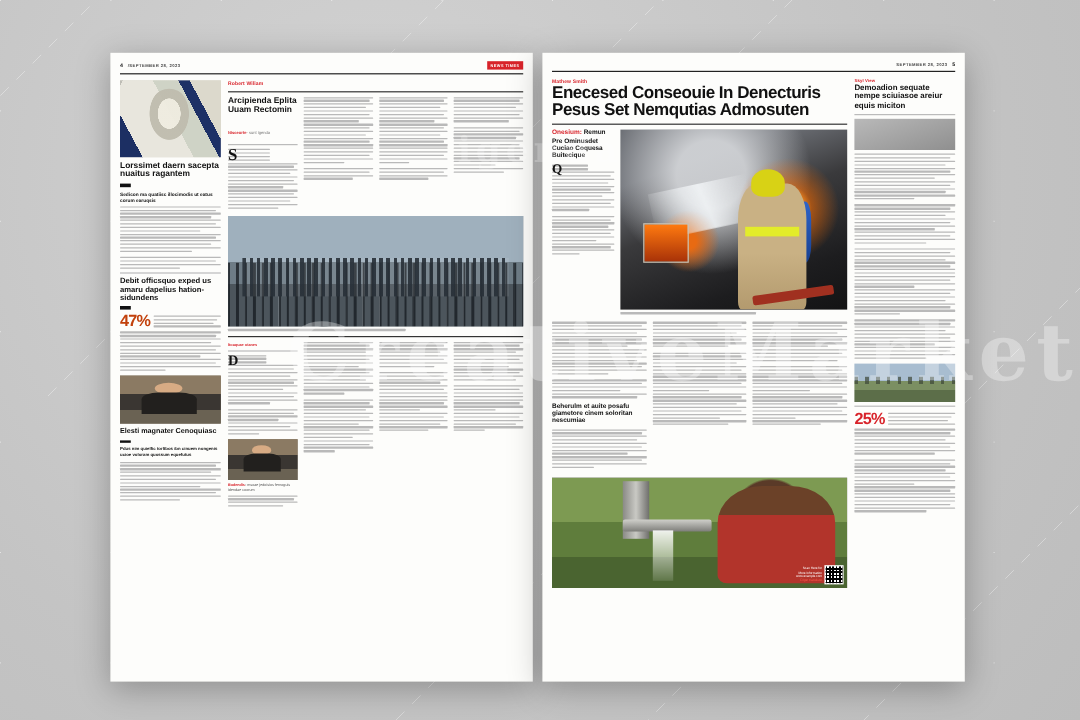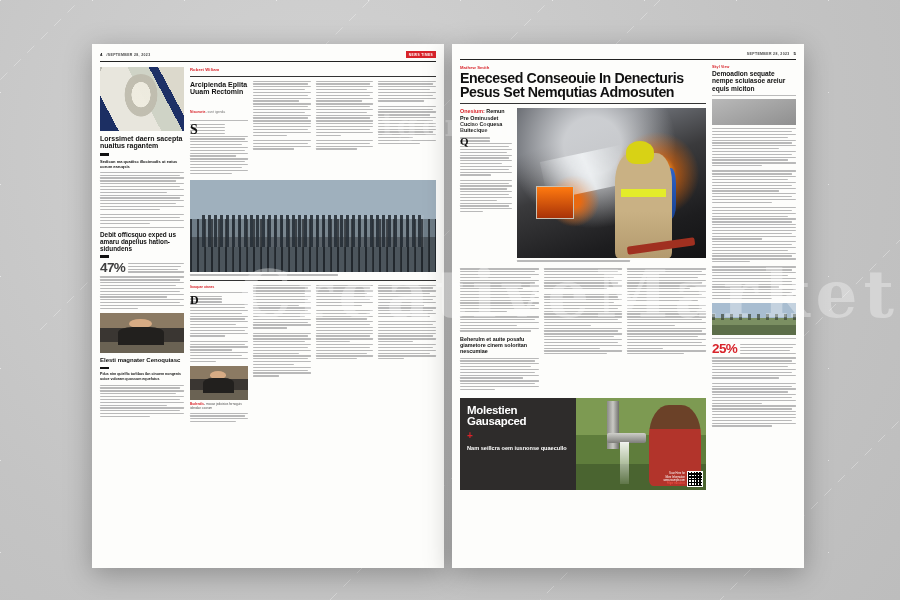--- a/index.html
+++ b/index.html
@@ -79,21 +79,21 @@
 
   .cols{ display:flex; gap:5px; }
   .col{ flex:1; min-width:0; }
 
   
   .dropcap{ float:left; font-size:14px; line-height:11px; font-weight:700; color:#111;
             margin:0 2px 0 0; font-family:"Liberation Serif", serif; }
 
   
   .stat{ display:flex; gap:3px; align-items:flex-start; }
-  .stat-num{ font-size:13.5px; font-weight:700; color:#404040; line-height:1; letter-spacing:-.6px;}
+  .stat-num{ font-size:13.5px; font-weight:700; color:#c2410c; line-height:1; letter-spacing:-.6px;}
   .stat-num.red{ color:#d8232a; }
 
   
   .photo{ position:relative; overflow:hidden; background:#888; }
   .cap{ font-size:3.1px; color:#555; line-height:1.3; margin-top:1.6px; }
   .cap b{ color:#d8232a; }
 
   
   .ph-money{
     background:
@@ -779,26 +779,20 @@
                 <div class="ln w100"></div>
                 <div class="ln w45"></div>
               <div class="ln w100"></div>
                 <div class="ln w72"></div>
             </div>
           </div>
         </div>
 
         <div class="photo" style="height:92px;margin-top:6px;">
           <div class="ad">
-            <div class="ad-left">
-              <div class="ad-title">Molestien</div>
-              <div class="ad-title">Gausapced</div>
-              <div class="ad-plus">+</div>
-              <div class="ad-sub">Nam seillcra oem iusnonse quaecullo</div>
-            </div>
             <div class="ad-right">
               <div class="ad-pipe"></div>
               <div class="ad-pipe2"></div>
               <div class="ad-water"></div>
               <div class="ad-girl"></div>
               <div class="qr-txt">
                 <div>Scan Here for</div>
                 <div>More Information</div>
                 <div>www.example.com</div>
                 <div class="red">Filger traculistic</div>

